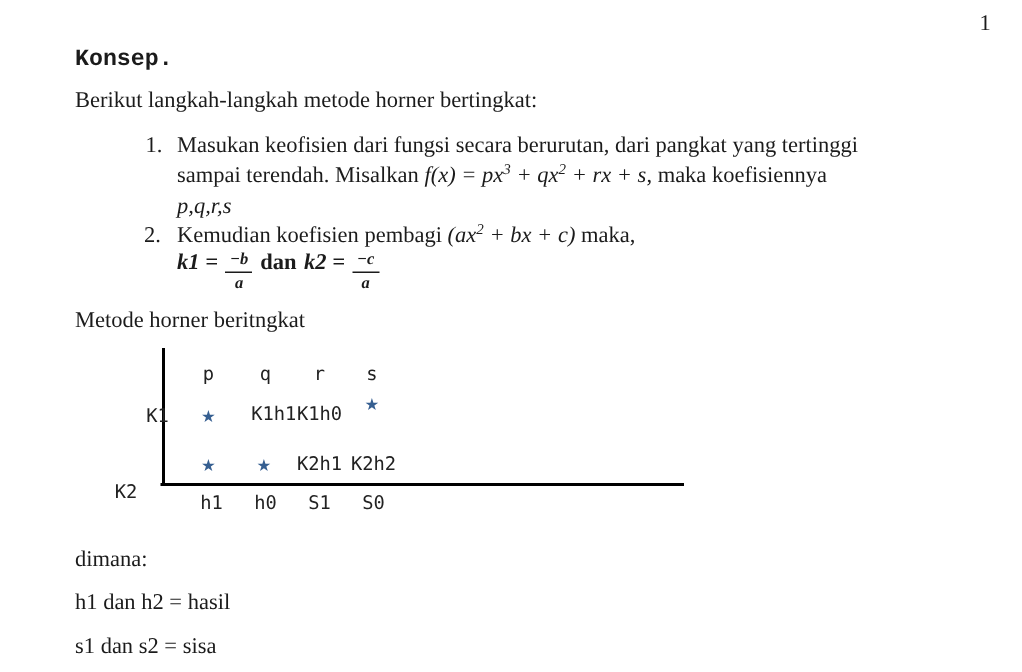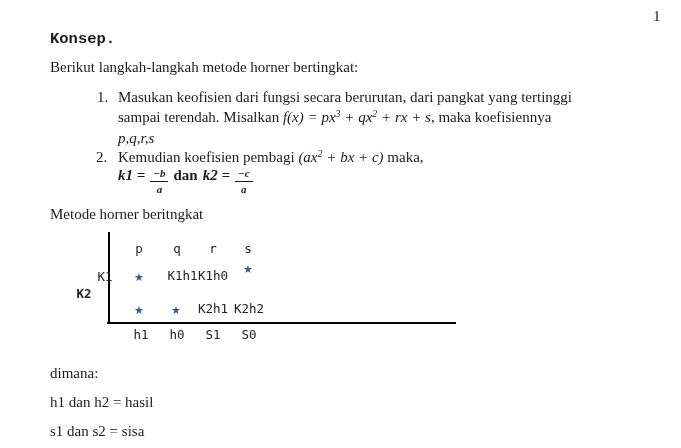--- a/index.html
+++ b/index.html
@@ -69,21 +69,21 @@
 
   <div class="vline" style="left:108px; top:232px; height:92px;"></div>
   <div class="hline" style="left:107px; top:322px; width:349px;"></div>
 
   <span class="cell mono" style="left:139px; top:241px;">p</span>
   <span class="cell mono" style="left:177px; top:241px;">q</span>
   <span class="cell mono" style="left:213px; top:241px;">r</span>
   <span class="cell mono" style="left:248px; top:241px;">s</span>
 
   <span class="cell mono" style="left:84px; top:269px;margin-left:21px;">K1</span>
-  <span class="cell mono" style="left:84px; top:286px;font-weight:bold;">K2</span>
+  <span class="cell mono" style="left:84px; top:320px;">K2</span>
 
   <span class="cell star" style="left:139px; top:271px;">★</span>
   <span class="cell mono" style="left:177px; top:268px;padding-left:11px;">K1h1</span>
   <span class="cell mono" style="left:213px; top:268px;text-align:right;">K1h0</span>
   <span class="cell star" style="left:248px; top:263px;">★</span>
 
   <span class="cell star" style="left:139px; top:304px;">★</span>
   <span class="cell star" style="left:176px; top:304px;">★</span>
   <span class="cell mono" style="left:213px; top:301px;">K2h1</span>
   <span class="cell mono" style="left:249px; top:301px;">K2h2</span>

